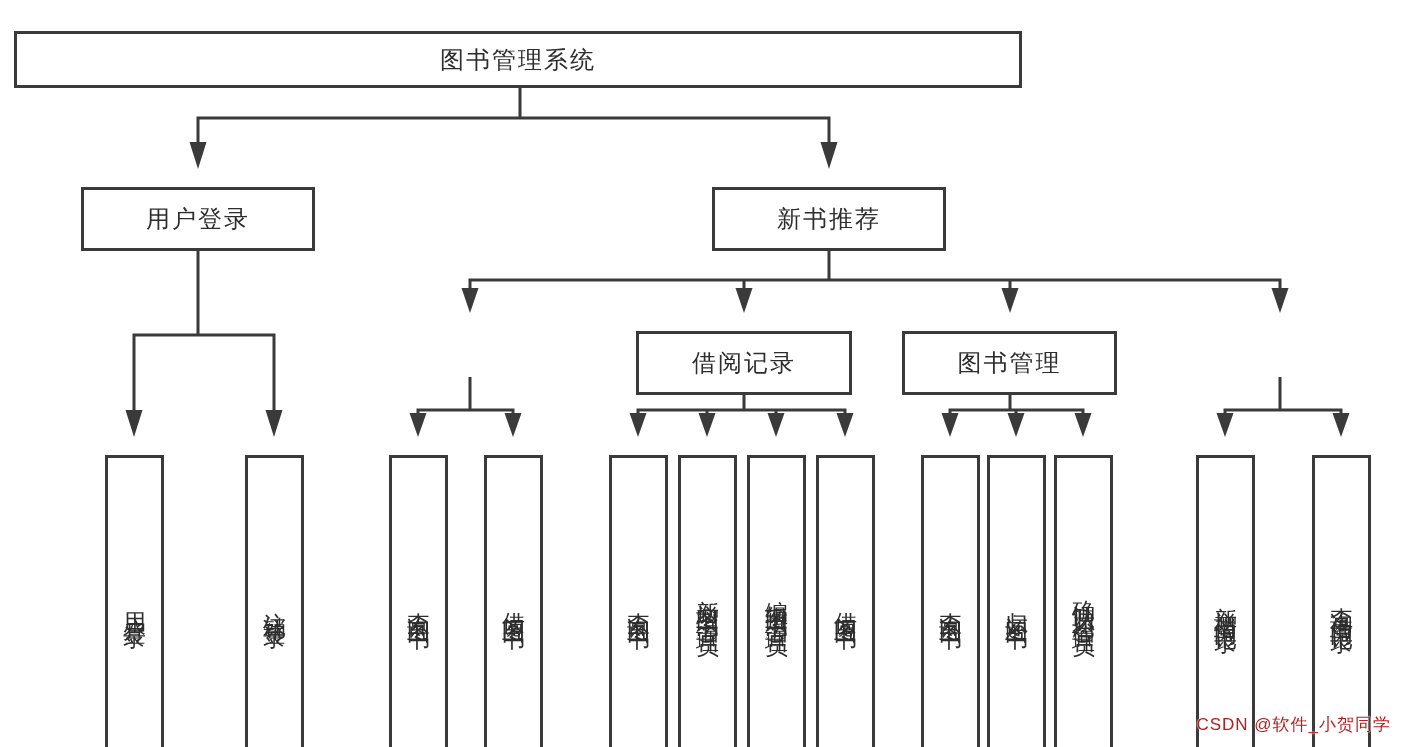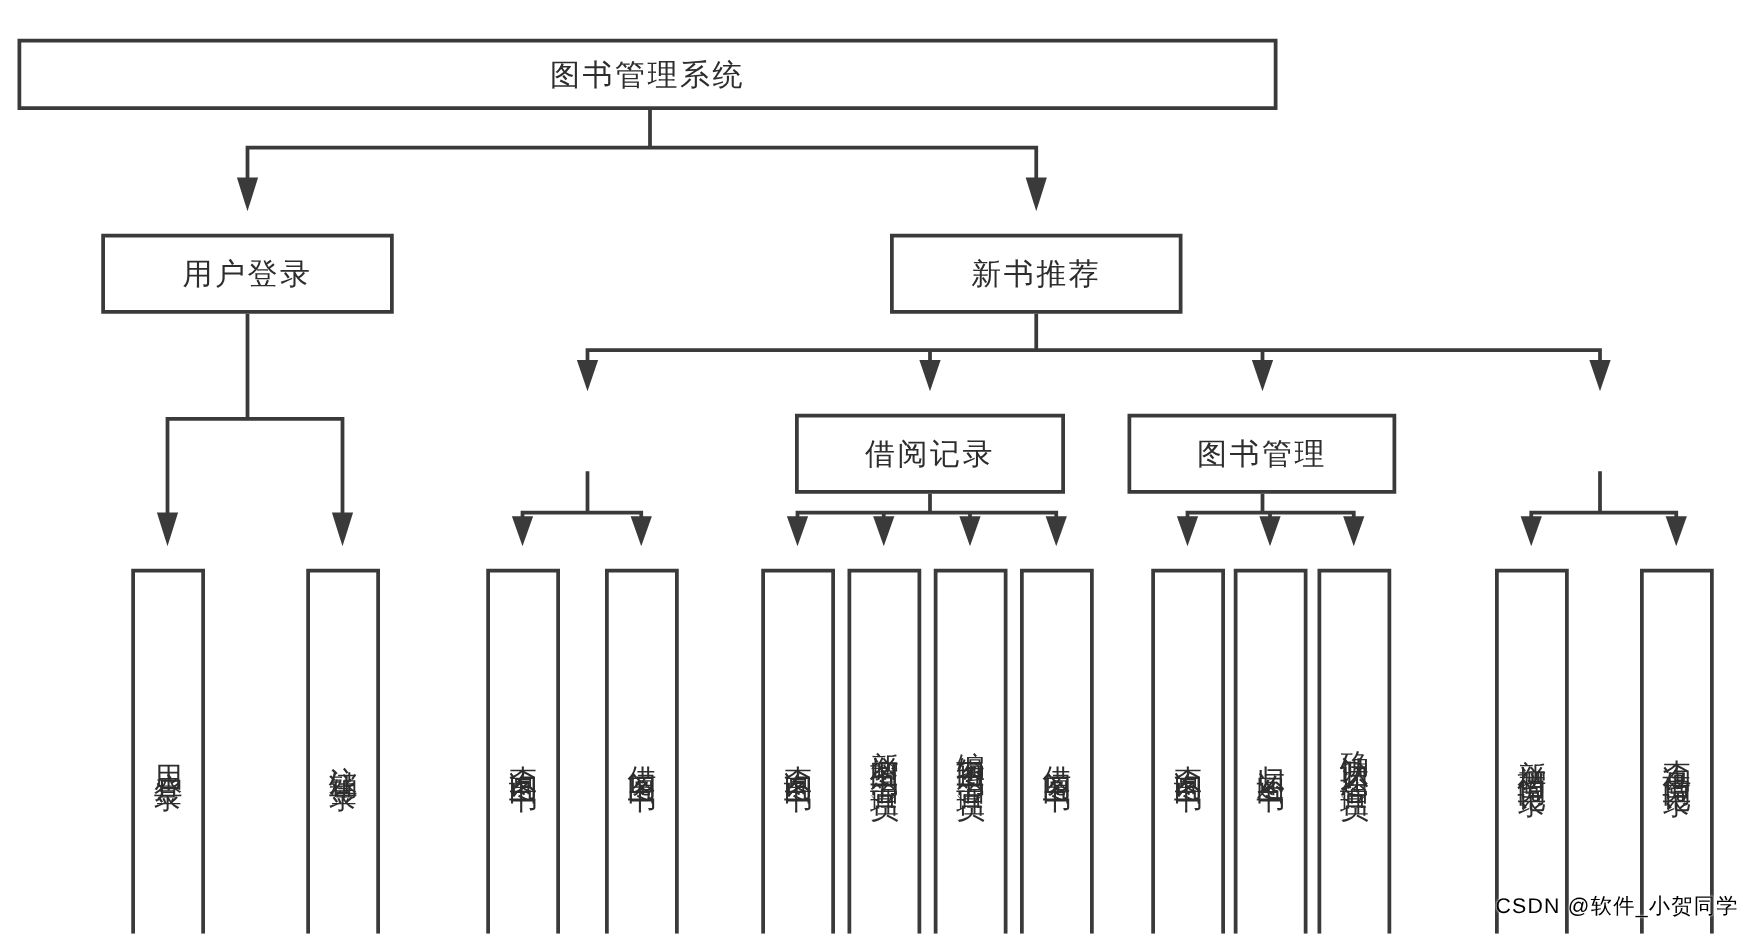--- a/index.html
+++ b/index.html
@@ -29,21 +29,21 @@
     font-size:23px;
     letter-spacing:5px;
     line-height:1;
     white-space:normal;
   }
   .watermark{
     position:absolute;
     right:14px;top:713px;
     font-size:17px;
     letter-spacing:1px;
-    color:#000000;
+    color:#b91c1c;
     text-shadow:0 0 2px #ffffff, 0 0 1px #ffffff;
     z-index:5;
   }
 </style>
 </head>
 <body>
 
 <div class="canvas">
 
   <svg class="connectors" width="1405" height="747" viewBox="0 0 1405 747" xmlns="http://www.w3.org/2000/svg">

